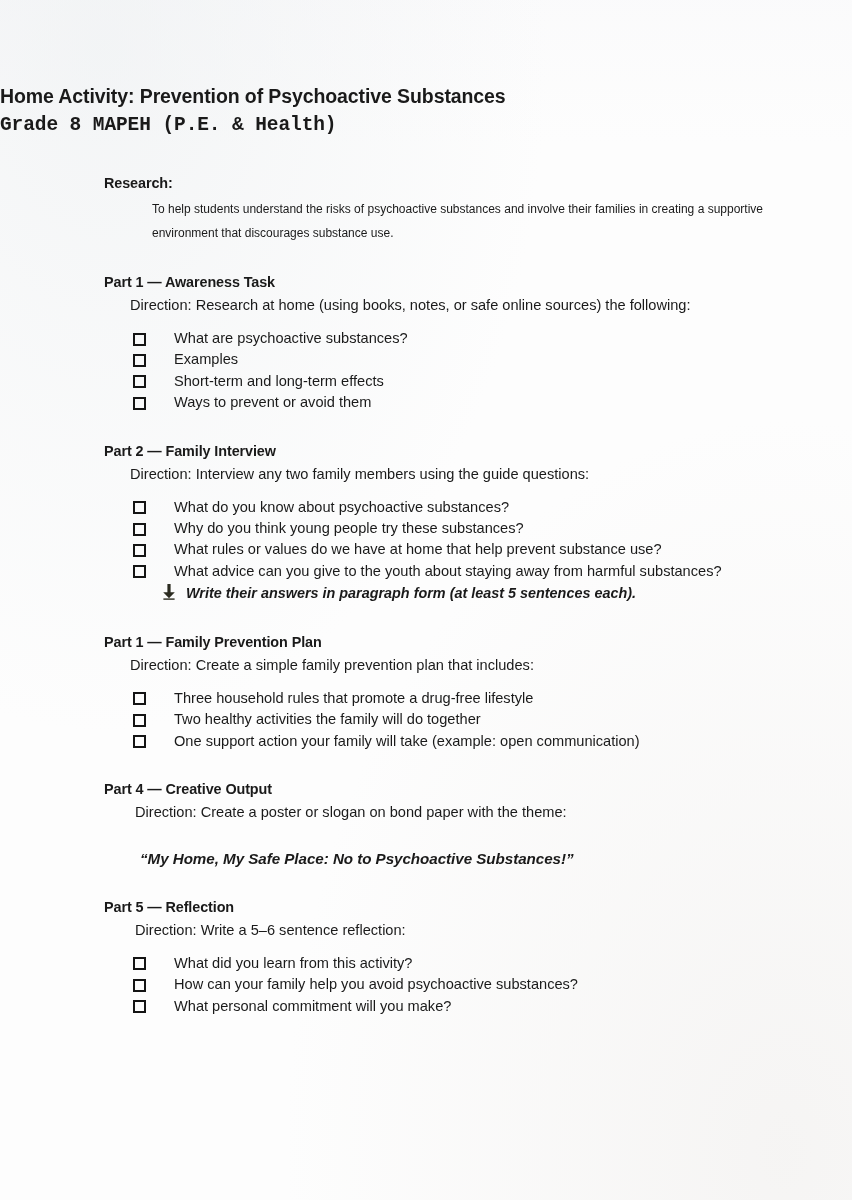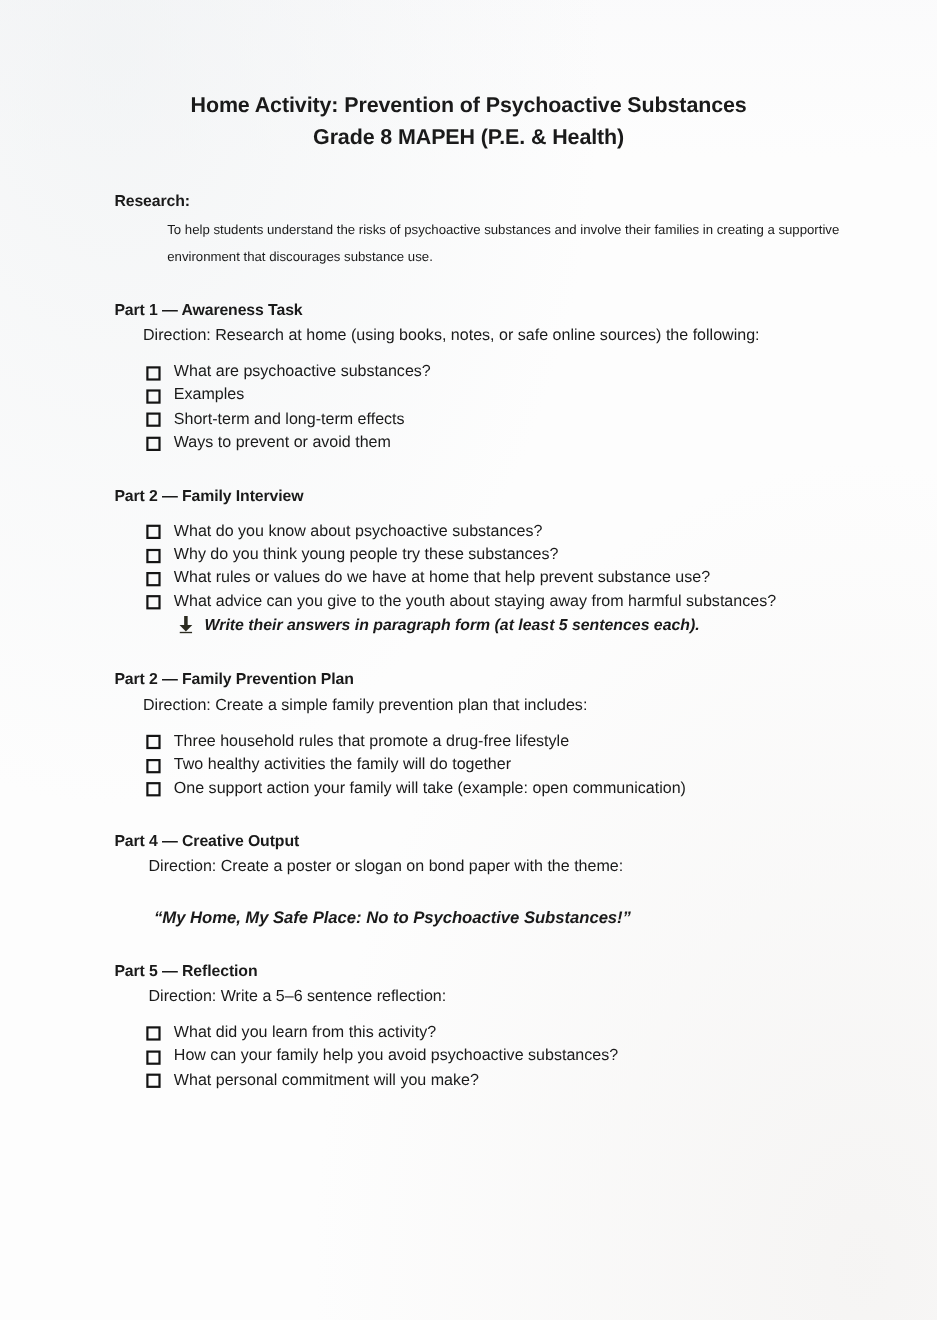--- a/index.html
+++ b/index.html
@@ -31,29 +31,30 @@
       radial-gradient(ellipse at 92% 96%, rgba(238,236,234,0.5) 0%, rgba(255,255,255,0) 45%),
       linear-gradient(180deg, rgba(250,250,251,0.8) 0%, rgba(255,255,255,0) 12%);
   }
   .content {
     position: relative;
     padding: 0;
   }
 
   
   .doc-title {
-    text-align: center;
+    text-align: left;
     font-weight: bold;
     font-size: 19.5px;
     line-height: 29px;
     letter-spacing: -0.1px;
     padding-top: 82px;
   }
   .doc-title .line2 {
     display: block;
+    font-family: Liberation Mono, monospace;
   }
 
   
   .section {
     padding-left: 104px;
     padding-right: 88px;
   }
   .section-heading {
     font-weight: bold;
     font-size: 14.4px;
@@ -87,21 +88,21 @@
 
   
   ul.check-list {
     list-style: none;
     margin: 12px 0 0 0;
     padding: 0;
   }
   ul.check-list li {
     position: relative;
     margin-left: 29px;
-    padding-left: 25px;
+    padding-left: 41px;
     font-size: 14.6px;
     line-height: 21.4px;
   }
   ul.check-list li .box {
     position: absolute;
     left: 0;
     top: 4.5px;
     width: 9px;
     height: 9px;
     border: 2px solid #141414;
@@ -178,20 +179,21 @@
         </li>
         <li>
           <span class="box"></span>
           <span>Ways to prevent or avoid them</span>
         </li>
       </ul>
     </div>
 
     <div class="section part">
       <div class="section-heading">Part 2 — Family Interview</div>
+      <div class="direction">Direction: Interview any two family members using the guide questions:</div>
       <ul class="check-list">
         <li>
           <span class="box"></span>
           <span>What do you know about psychoactive substances?</span>
         </li>
         <li>
           <span class="box"></span>
           <span>Why do you think young people try these substances?</span>
         </li>
         <li>
@@ -209,21 +211,21 @@
             <rect x="5.4" y="1" width="3.2" height="9.5" fill="#2b2b20"></rect>
             <polygon points="1.2,9.2 12.8,9.2 7,15.2" fill="#2b2b20"></polygon>
             <rect x="1.4" y="15.4" width="11.2" height="1.4" fill="#2b2b20"></rect>
           </svg>
         </span>
         <span>Write their answers in paragraph form (at least 5 sentences each).</span>
       </div>
     </div>
 
     <div class="section part">
-      <div class="section-heading">Part 2 — Family Prevention Plan</div>
+      <div class="section-heading">Part 1 — Family Prevention Plan</div>
       <div class="direction">Direction: Create a simple family prevention plan that includes:</div>
       <ul class="check-list">
         <li>
           <span class="box"></span>
           <span>Three household rules that promote a drug-free lifestyle</span>
         </li>
         <li>
           <span class="box"></span>
           <span>Two healthy activities the family will do together</span>
         </li>

